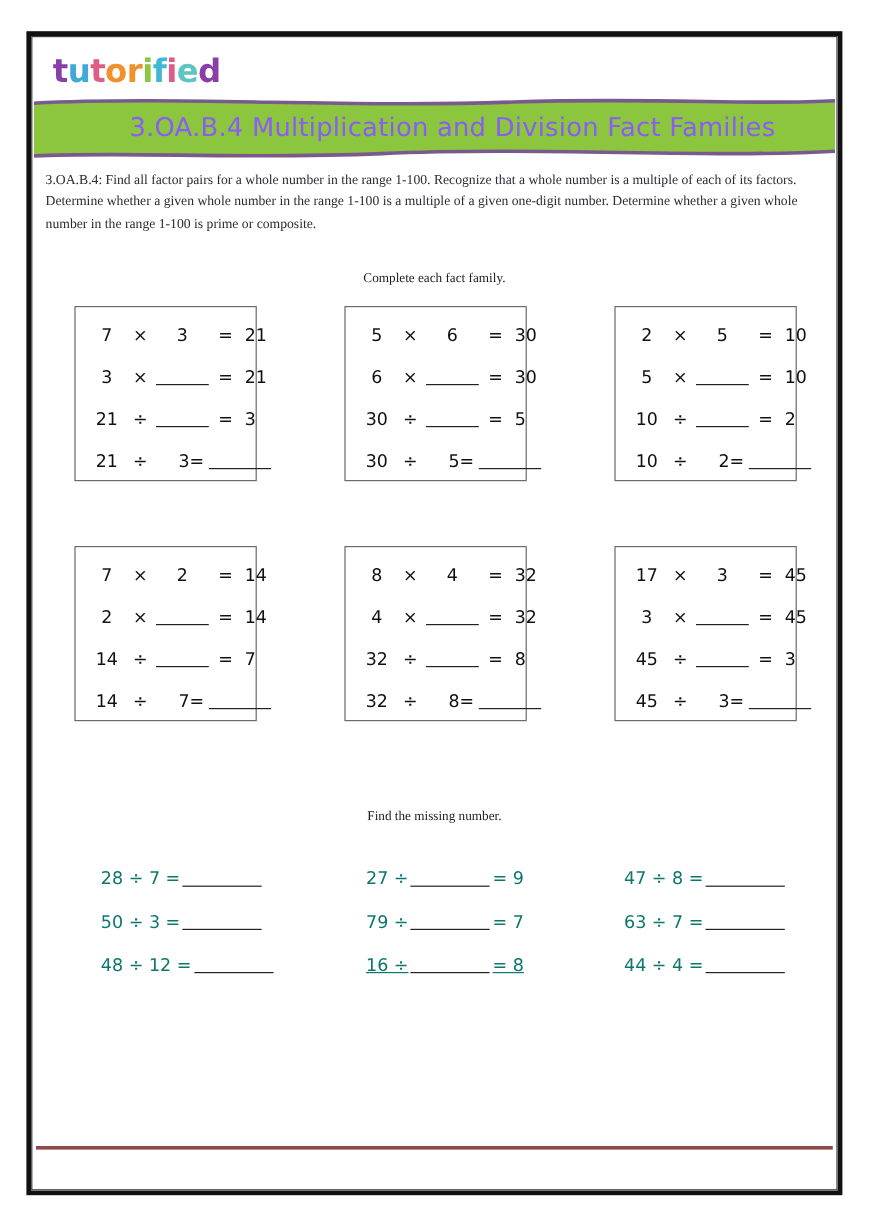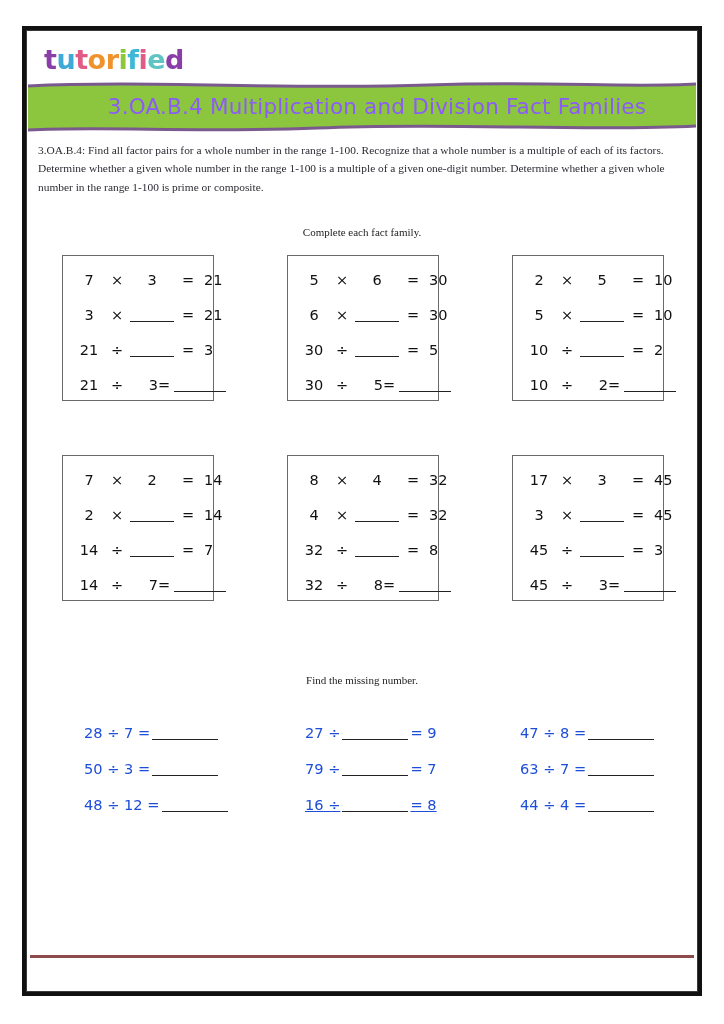--- a/index.html
+++ b/index.html
@@ -181,21 +181,21 @@
   .mn-grid {
     position: absolute;
     left: 0;
     top: 706px;
     width: 724px;
   }
   .mn-item {
     position: absolute;
     font-family: "DejaVu Sans", sans-serif;
     font-size: 14.6px;
-    color: #1d4ed8;
+    color: #0f766e;
     white-space: nowrap;
   }
   .mn-blank {
     display: inline-block;
     width: 66px;
     border-bottom: 1.5px solid #222;
     height: 13px;
     vertical-align: -2px;
     margin: 0 2px;
   }

